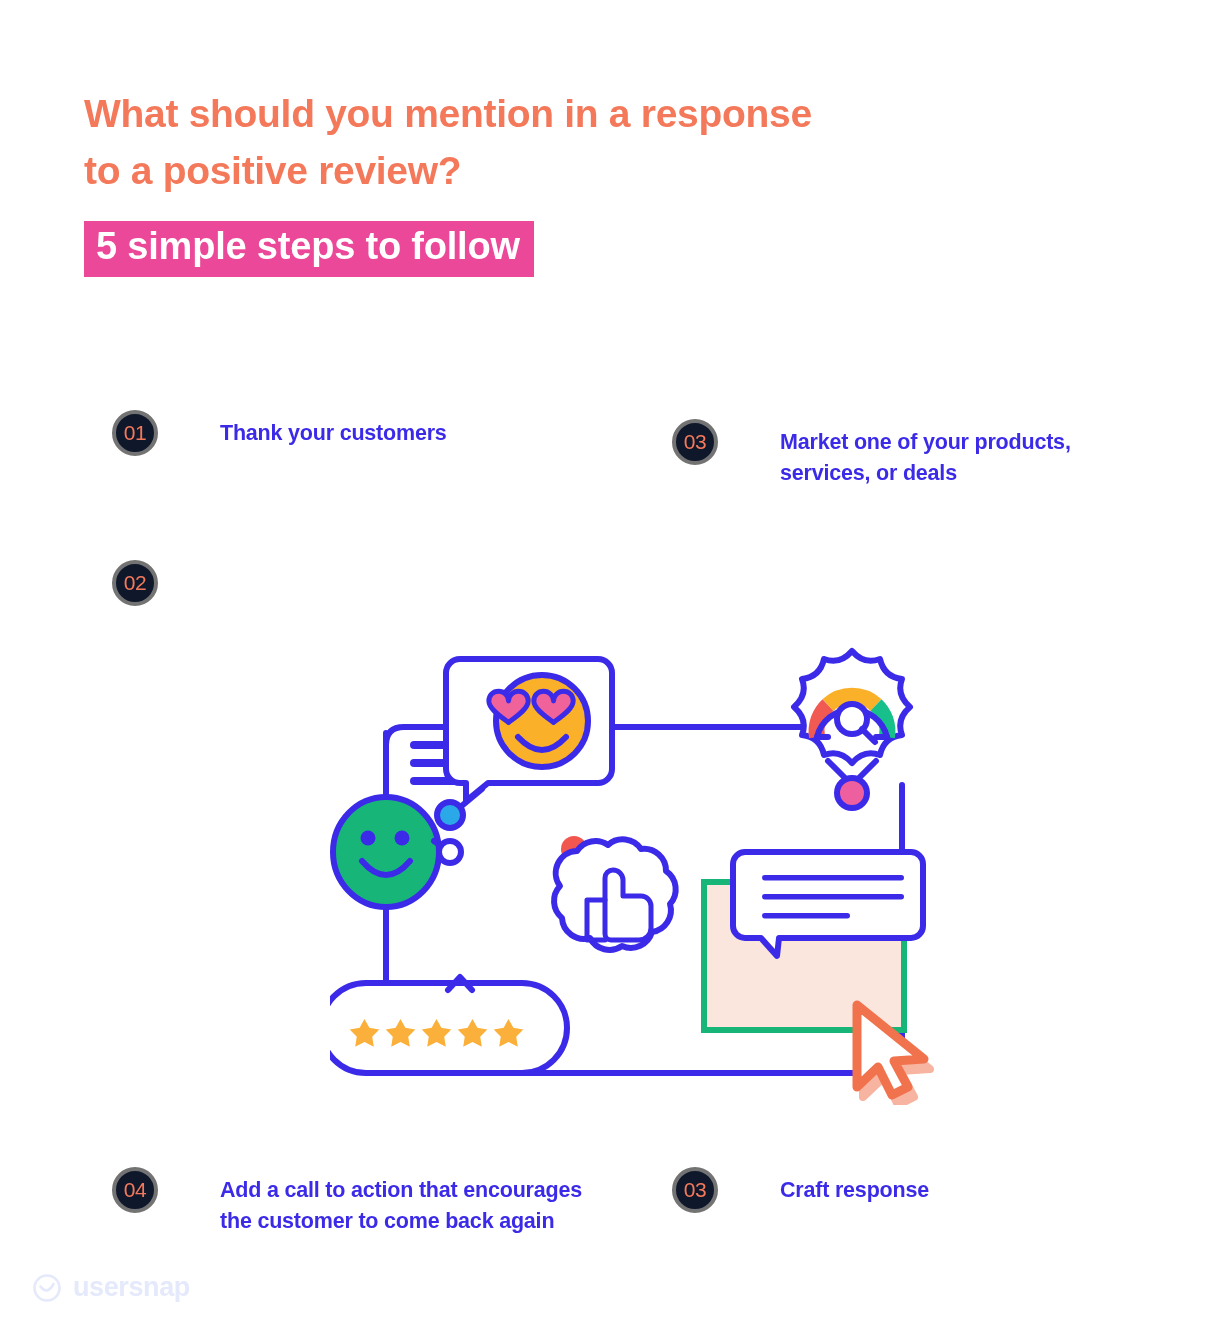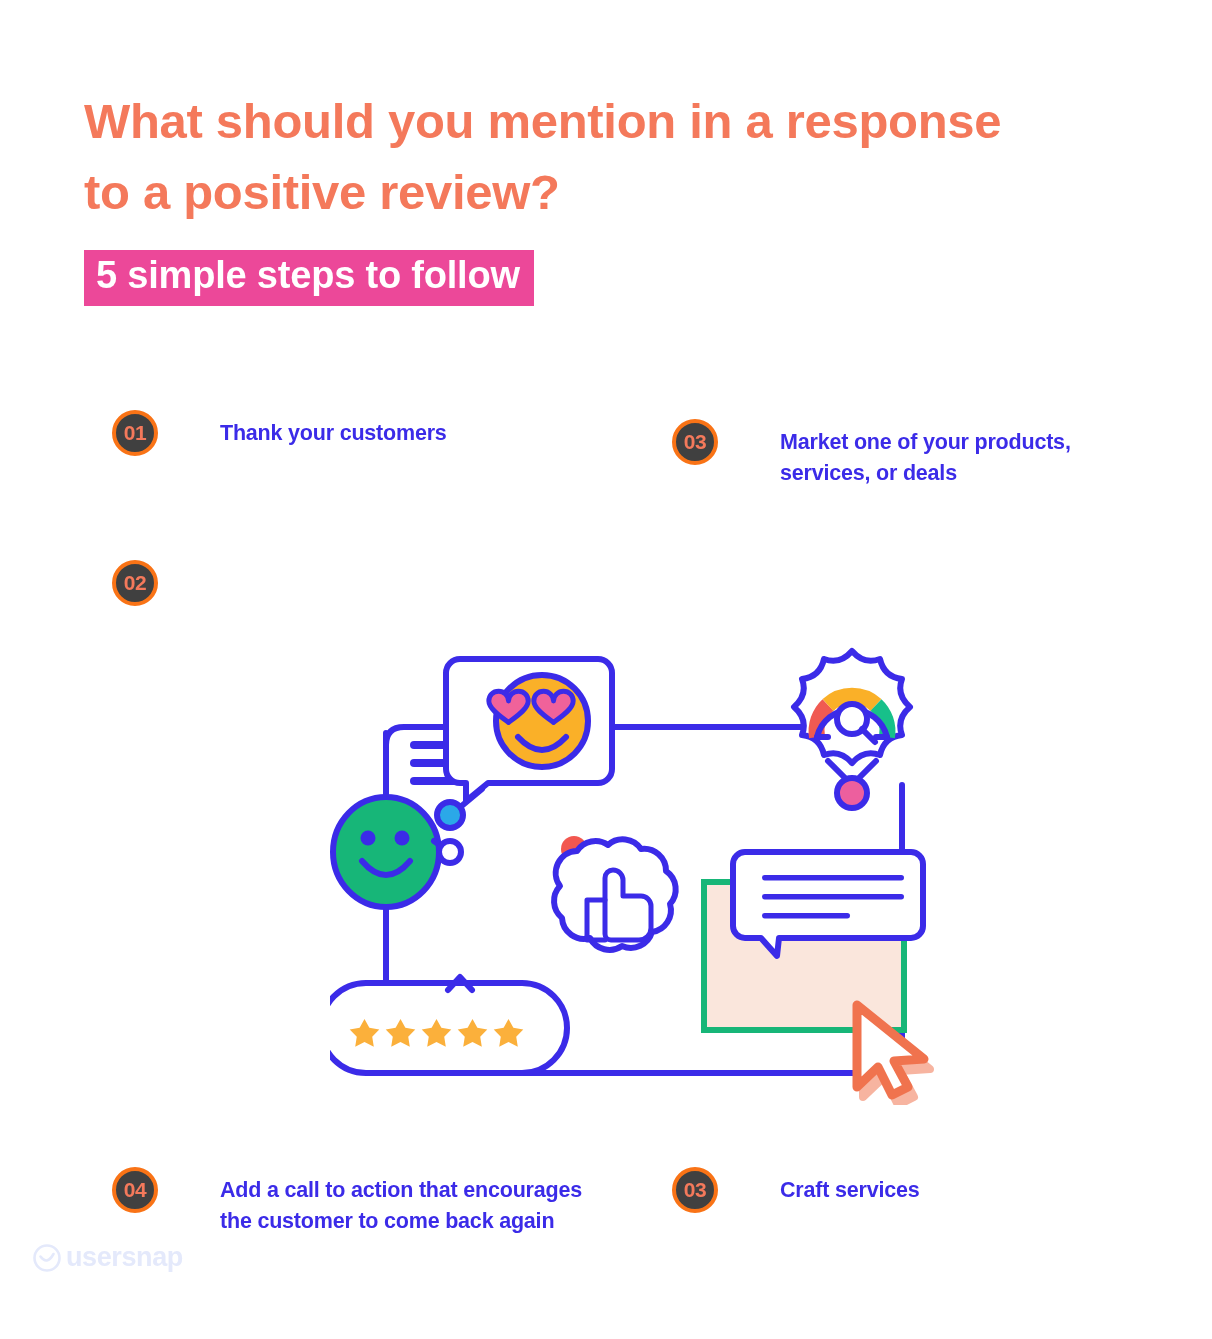--- a/index.html
+++ b/index.html
@@ -12,21 +12,21 @@
     width: 1212px; height: 1339px;
     position: relative;
     font-family: "Liberation Sans", sans-serif;
     overflow: hidden;
   }
 
   
   #header { position: absolute; left: 84px; top: 86px; width: 980px; }
   #title {
     color: #F4795B;
-    font-size: 49px;
+    font-size: 39px;
     font-weight: bold;
     line-height: 1.45;
     letter-spacing: -0.3px;
     margin: 0;
     white-space: pre-line;
   }
   #subtitle-wrap { margin-top: 22px; }
   #subtitle {
     display: inline-block;
     background: #ec4899;
@@ -41,28 +41,28 @@
   
   .step {
     position: absolute;
     display: flex;
     align-items: flex-start;
     gap: 14px;
   }
   .step-badge {
     flex: 0 0 auto;
     width: 46px; height: 46px;
-    border: 4px solid #f97316;
+    border: 4px solid #737373;
     border-radius: 50%;
     display: flex; align-items: center; justify-content: center;
     color: #F4795B;
     font-size: 21px;
-    font-weight: bold;
+    font-weight: normal;
     letter-spacing: -0.5px;
-    background: #404040;
+    background: #0f172a;
   }
   .step-label {
     color: #3B2BE8;
     font-size: 21.5px;
     font-weight: bold;
     line-height: 1.43;
     letter-spacing: -0.2px;
     padding-top: 8px;
     white-space: pre-line;
     margin-left: 48px;
@@ -77,22 +77,22 @@
   #illustration {
     position: absolute;
     left: 330px; top: 645px;
     width: 625px; height: 460px;
   }
   #illustration svg { display: block; }
 
   
   #logo {
     position: absolute;
-    left: 32px; top: 1242px;
-    display: flex; align-items: center; gap: 4px;
+    left: 32px; top: 1272px;
+    display: flex; align-items: center; gap: 11px;
   }
   #logo-text {
     color: #E4E9FB;
     font-size: 27px;
     font-weight: bold;
     letter-spacing: -0.4px;
   }
 </style>
 </head>
 <body>
@@ -121,21 +121,21 @@
 </div>
 
 <div class="step" id="step-4">
   <div class="step-badge">04</div>
   <div class="step-label">Add a call to action that encourages
 the customer to come back again</div>
 </div>
 
 <div class="step" id="step-5">
   <div class="step-badge">03</div>
-  <div class="step-label">Craft services</div>
+  <div class="step-label">Craft response</div>
 </div>
 
 <div id="illustration">
 <svg width="625" height="460" viewBox="0 0 625 460" xmlns="http://www.w3.org/2000/svg">
   <defs>
     <style>
       .bl  { stroke:#3B2BE8; fill:none; stroke-width:6; stroke-linecap:round; stroke-linejoin:round; }
       .bl5 { stroke:#3B2BE8; fill:none; stroke-width:5; stroke-linecap:round; stroke-linejoin:round; }
       .blf { stroke:#3B2BE8; fill:#ffffff; stroke-width:6; stroke-linejoin:round; }
     </style>

